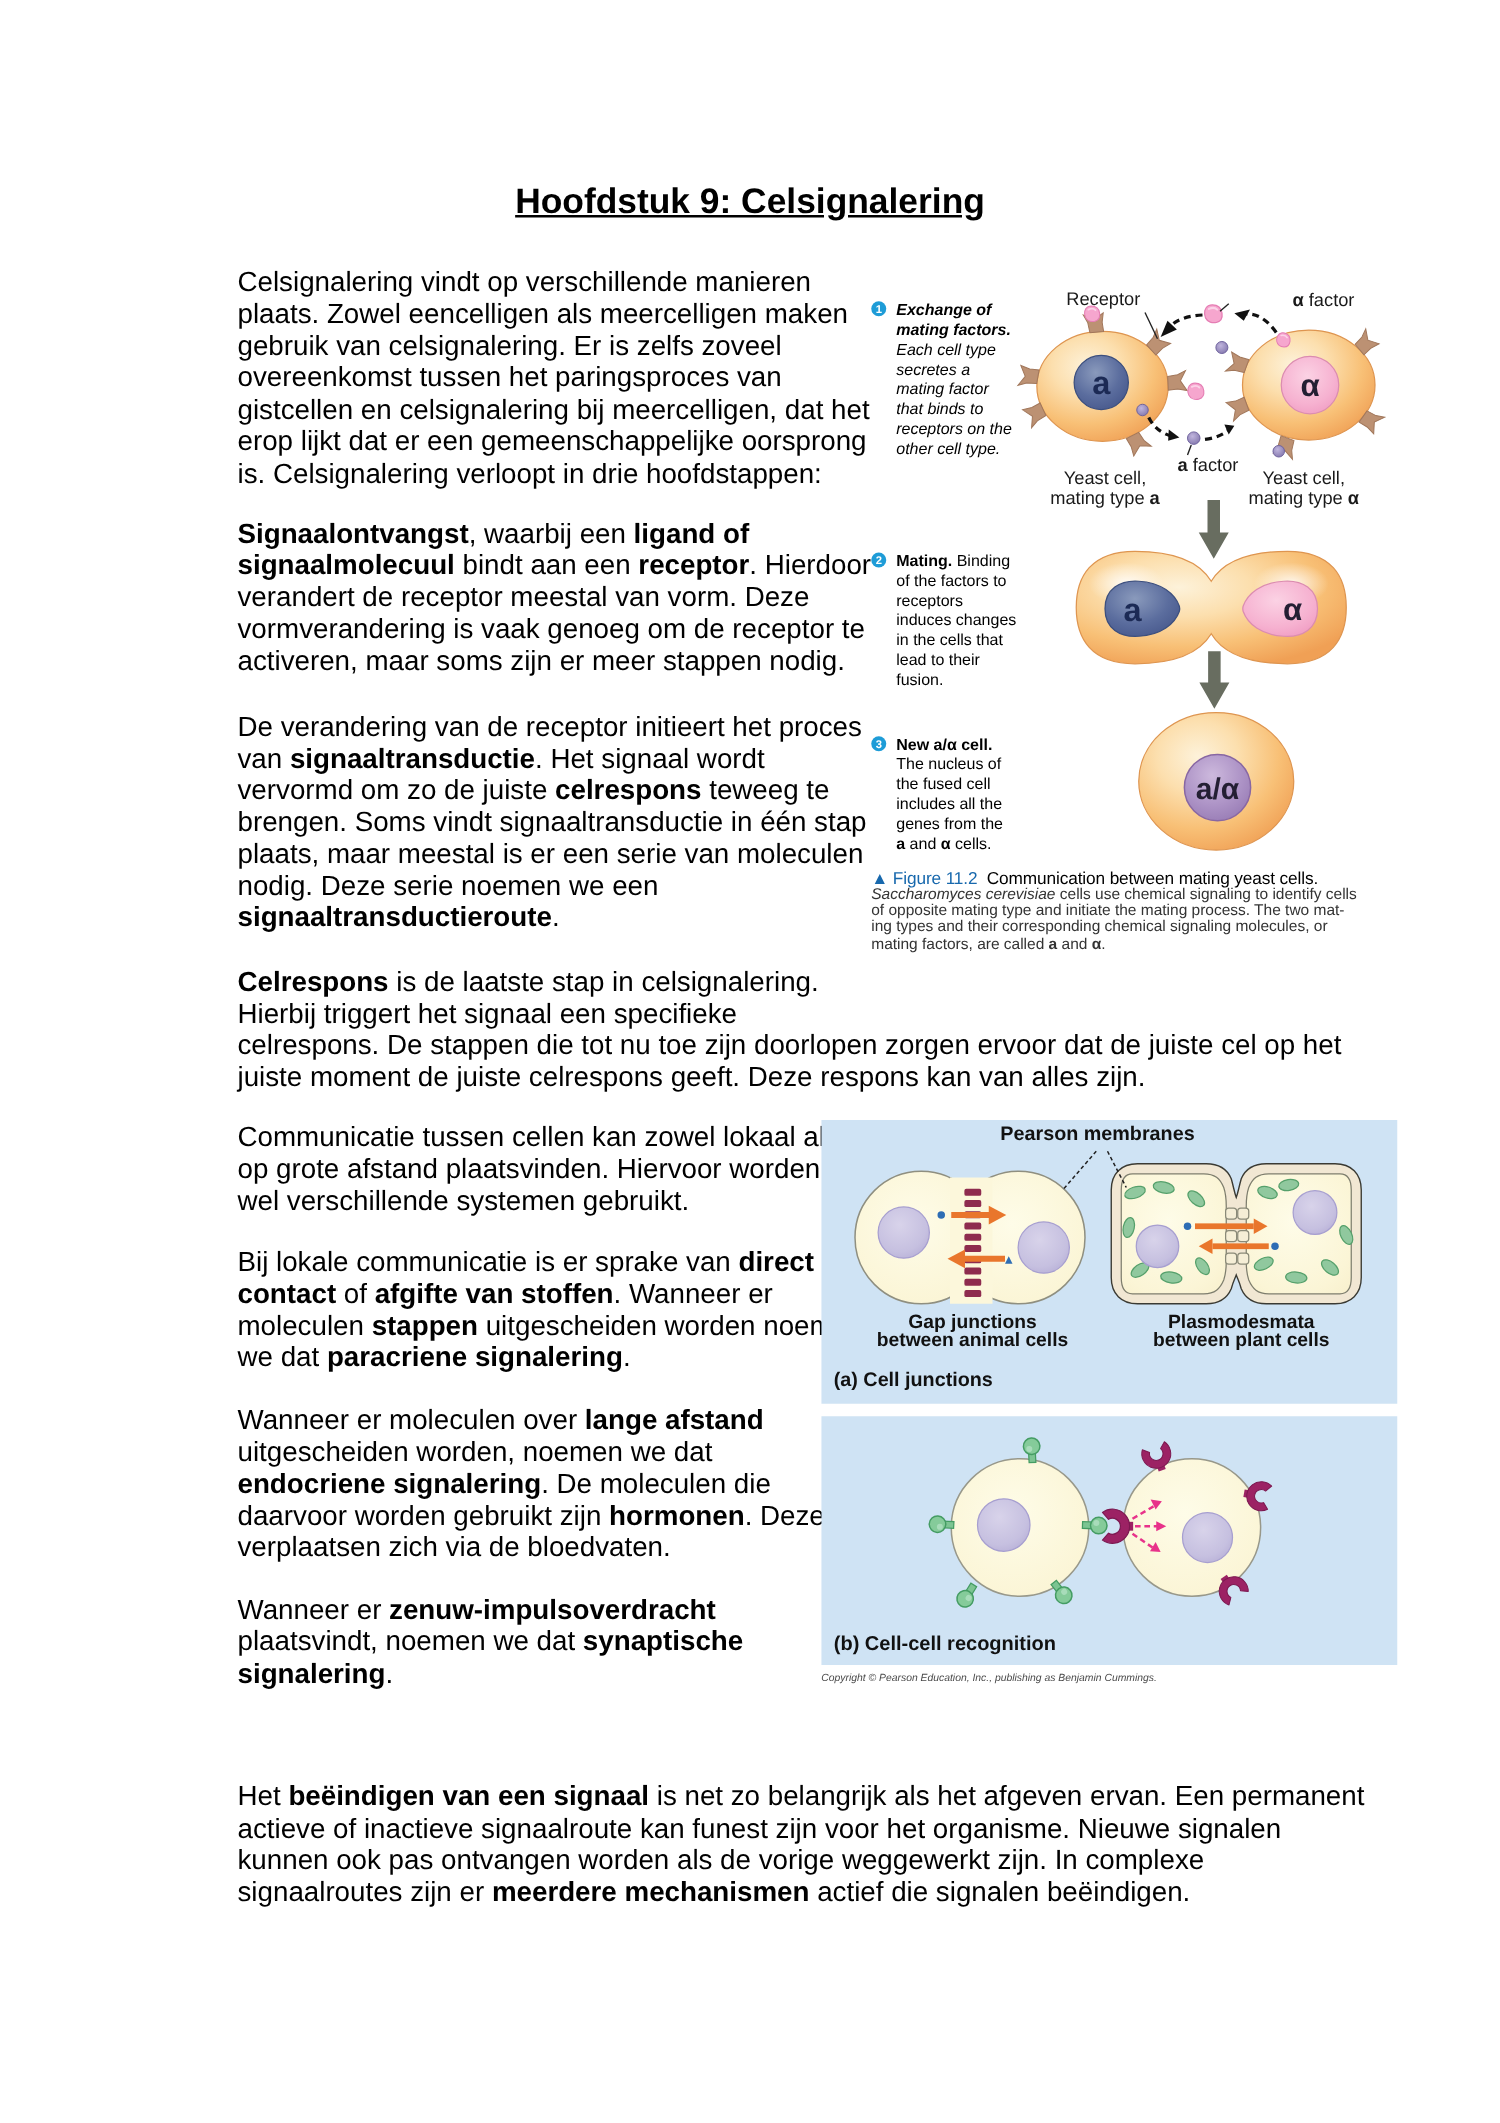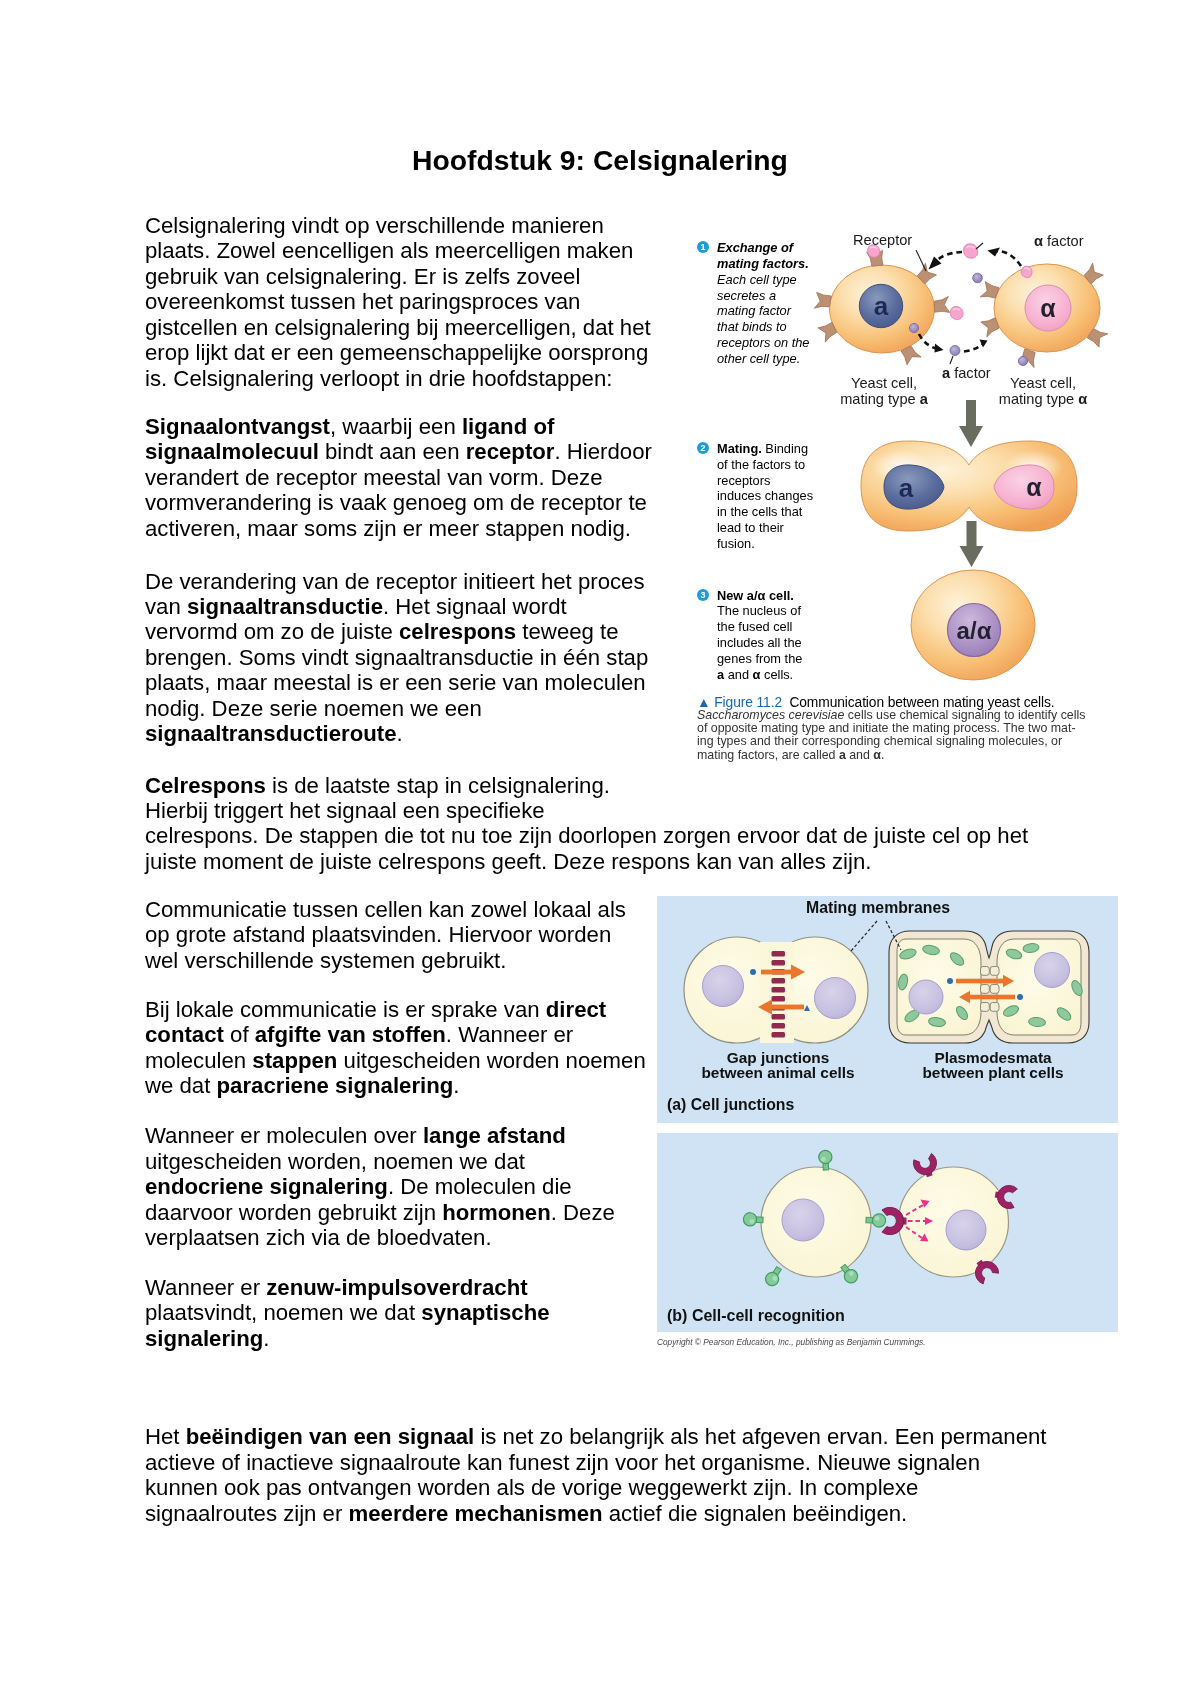--- a/index.html
+++ b/index.html
@@ -1,21 +1,21 @@
 <!DOCTYPE html>
 <html><head>
 <meta charset="utf-8">
 <style>
   html,body{margin:0;padding:0;}
   body{width:1200px;height:1698px;background:#ffffff;position:relative;
        font-family:"Liberation Sans", sans-serif;}
-  .p{position:absolute;font-size:22.2px;line-height:25.45px;color:#000;white-space:nowrap;}
+  .p{position:absolute;font-size:22.2px;line-height:25.45px;color:#000;white-space:nowrap;margin-left:45px;}
   b{font-weight:bold;}
   .title{position:absolute;left:0;top:143.5px;width:1200px;text-align:center;
-         font-size:28.3px;line-height:33px;font-weight:bold;color:#000;}
+         font-size:28.3px;line-height:33px;font-weight:bold;color:#000;text-decoration:underline;}
   .fig{position:absolute;}
   .ft{position:absolute;font-size:12.8px;line-height:15.8px;color:#000;white-space:nowrap;}
   .cap{position:absolute;font-size:12.4px;line-height:13.3px;color:#333;white-space:nowrap;}
   .lbl{position:absolute;font-size:14.6px;color:#1a1a1a;white-space:nowrap;}
   .blbl{position:absolute;font-size:15.4px;font-weight:bold;color:#111;white-space:nowrap;text-align:center;line-height:15.2px;}
 </style>
 </head>
 <body>
 <div class="title">Hoofdstuk 9: Celsignalering</div>
 
@@ -273,18 +273,18 @@
 <line x1="906" y1="1227" x2="922" y2="1238"></line>
 </g>
 <g fill="#e8328a">
 <polygon points="929.5,1201 920.5,1199.5 924.5,1207.5"></polygon>
 <polygon points="933,1221 925,1217 925,1225"></polygon>
 <polygon points="928.5,1241.5 924.5,1233.5 920,1241"></polygon>
 </g>
 </svg>
 </div>
 
-<div class="blbl" style="left:798px;top:899.5px;width:160px;font-size:15.8px;">Mating membranes</div>
+<div class="blbl" style="left:798px;top:899.5px;width:160px;font-size:15.8px;">Pearson membranes</div>
 <div class="blbl" style="left:698px;top:1049.7px;width:160px;">Gap junctions<br>between animal cells</div>
 <div class="blbl" style="left:913px;top:1049.7px;width:160px;">Plasmodesmata<br>between plant cells</div>
 <div class="blbl" style="left:667px;top:1097.3px;width:200px;text-align:left;font-size:15.8px;">(a) Cell junctions</div>
 <div class="blbl" style="left:667px;top:1307.6px;width:240px;text-align:left;font-size:16px;">(b) Cell-cell recognition</div>
 <div style="position:absolute;left:657px;top:1336.5px;font-size:8.3px;color:#4a4a4a;white-space:nowrap;font-style:italic;">Copyright © Pearson Education, Inc., publishing as Benjamin Cummings.</div>
 
 </body></html>

